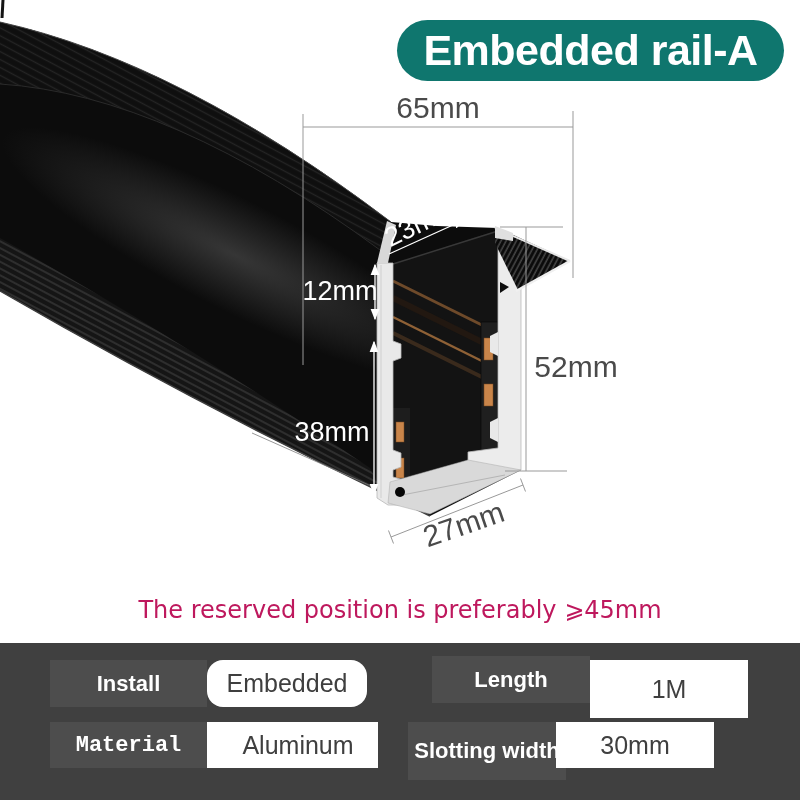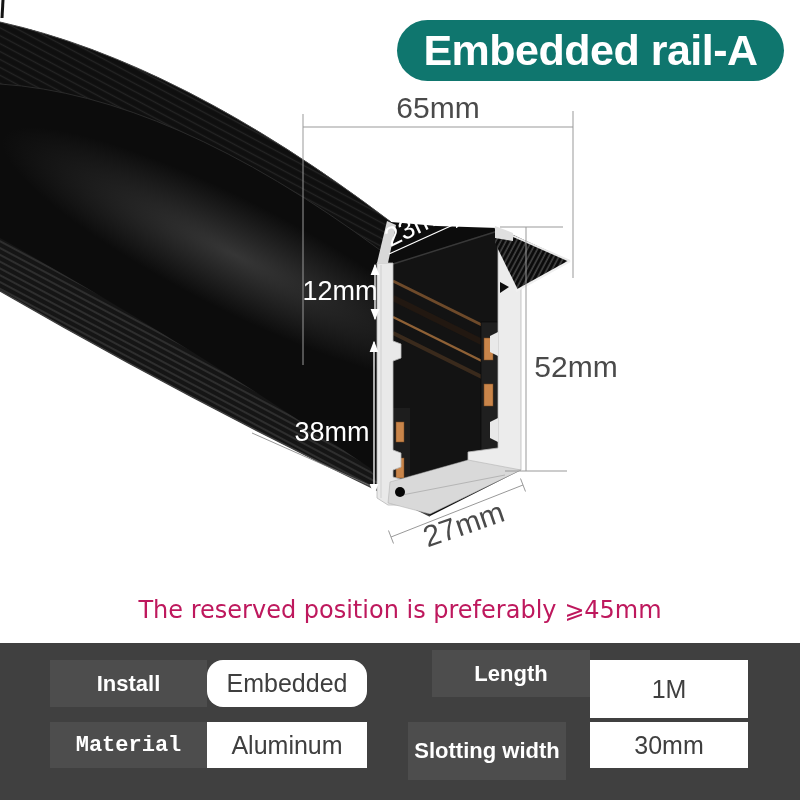--- a/index.html
+++ b/index.html
@@ -24,25 +24,25 @@
   }
   .cell{
     position:absolute;display:flex;align-items:center;justify-content:center;
     white-space:nowrap;overflow:hidden;
   }
   .cell.label{background:#4d4d4d;color:#ffffff;font-size:22px;font-weight:bold;}
   .cell.value{background:#ffffff;color:#3f3f3f;font-size:25px;font-weight:normal;}
   .c-install-l{left:50px;top:17px;width:157px;height:47px;}
   .c-install-v{left:207px;top:17px;width:160px;height:47px;border-radius:16px;}
   .c-material-l{left:50px;top:79px;width:157px;height:46px;font-family:Liberation Mono, monospace;}
-  .c-material-v{left:207px;top:79px;width:160px;height:46px;}
-  .c-length-l{left:432px;top:7px;width:158px;height:47px;}
+  .c-material-v{left:207px;top:79px;width:160px;height:46px;padding-left:11px;}
+  .c-length-l{left:432px;top:13px;width:158px;height:47px;}
   .c-length-v{left:590px;top:17px;width:158px;height:58px;}
   .c-slot-l{left:408px;top:79px;width:158px;height:58px;}
-  .c-slot-v{left:590px;top:79px;width:158px;height:46px;}
+  .c-slot-v{left:556px;top:79px;width:158px;height:46px;}
   .dim-gray{stroke:#999999;stroke-width:1;fill:none;}
   .dim-white{stroke:#ffffff;stroke-width:1.3;fill:none;}
   .dim-text-gray{fill:#4a4a4a;font-size:30px;font-family:"Liberation Sans",sans-serif;}
   .dim-text-white{fill:#ffffff;font-size:27px;font-family:"Liberation Sans",sans-serif;}
 </style>
 </head>
 <body>
 
 <div id="stage">
 

